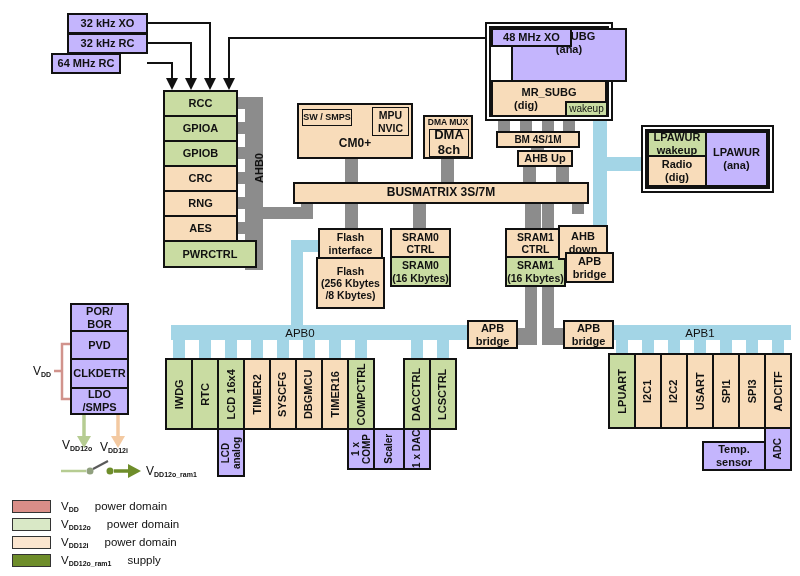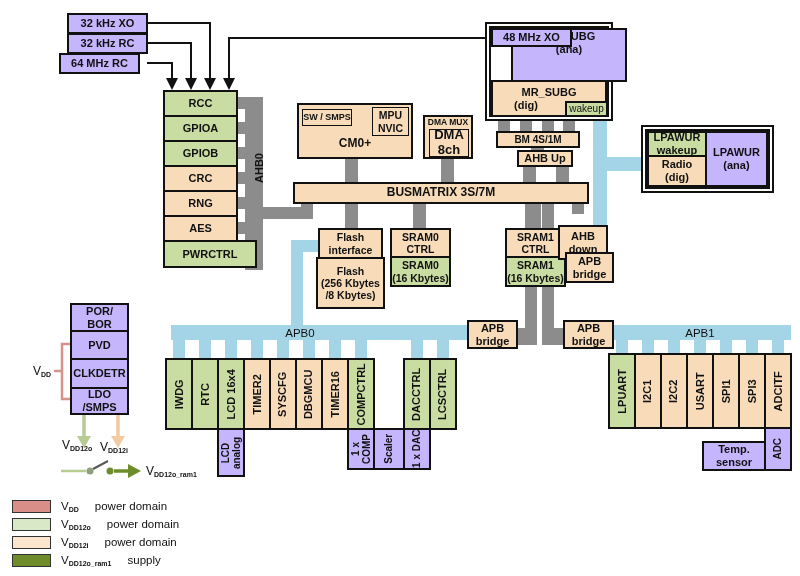--- a/index.html
+++ b/index.html
@@ -116,21 +116,21 @@
   <div class="bus blue" style="left:720px;top:340px;width:12px;height:14px"></div>
   <div class="bus blue" style="left:746px;top:340px;width:12px;height:14px"></div>
   <div class="bus blue" style="left:772px;top:340px;width:12px;height:14px"></div>
 
   <div class="b red" style="left:67px;top:13px;width:81px;height:21px">
       <span>32 kHz XO</span>
     </div>
   <div class="b red" style="left:67px;top:33px;width:81px;height:21px">
       <span>32 kHz RC</span>
     </div>
-  <div class="b red" style="left:59px;top:53px;width:81px;height:21px">
+  <div class="b red" style="left:51px;top:53px;width:70px;height:21px">
       <span>64 MHz RC</span>
     </div>
 
   <div class="b green" style="left:163px;top:90px;width:75px;height:27px">
       <span>RCC</span>
     </div>
   <div class="b green" style="left:163px;top:115px;width:75px;height:27px">
       <span>GPIOA</span>
     </div>
   <div class="b green" style="left:163px;top:140px;width:75px;height:27px">

